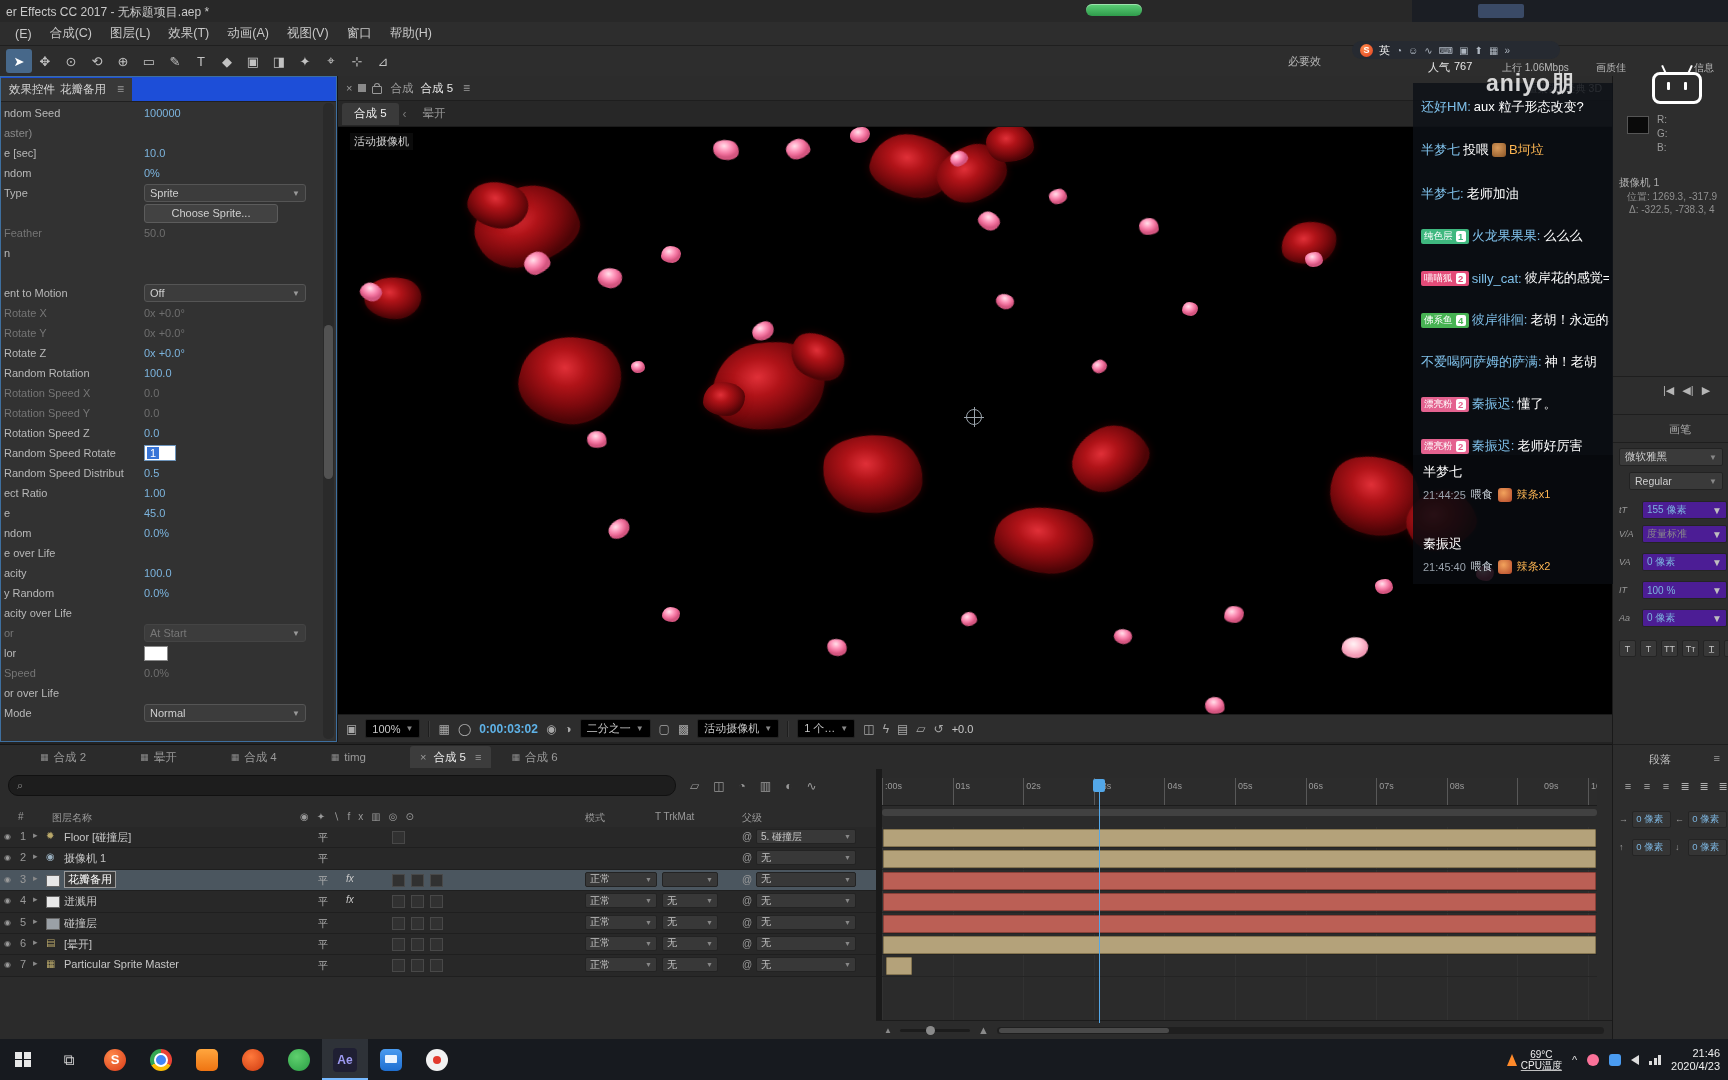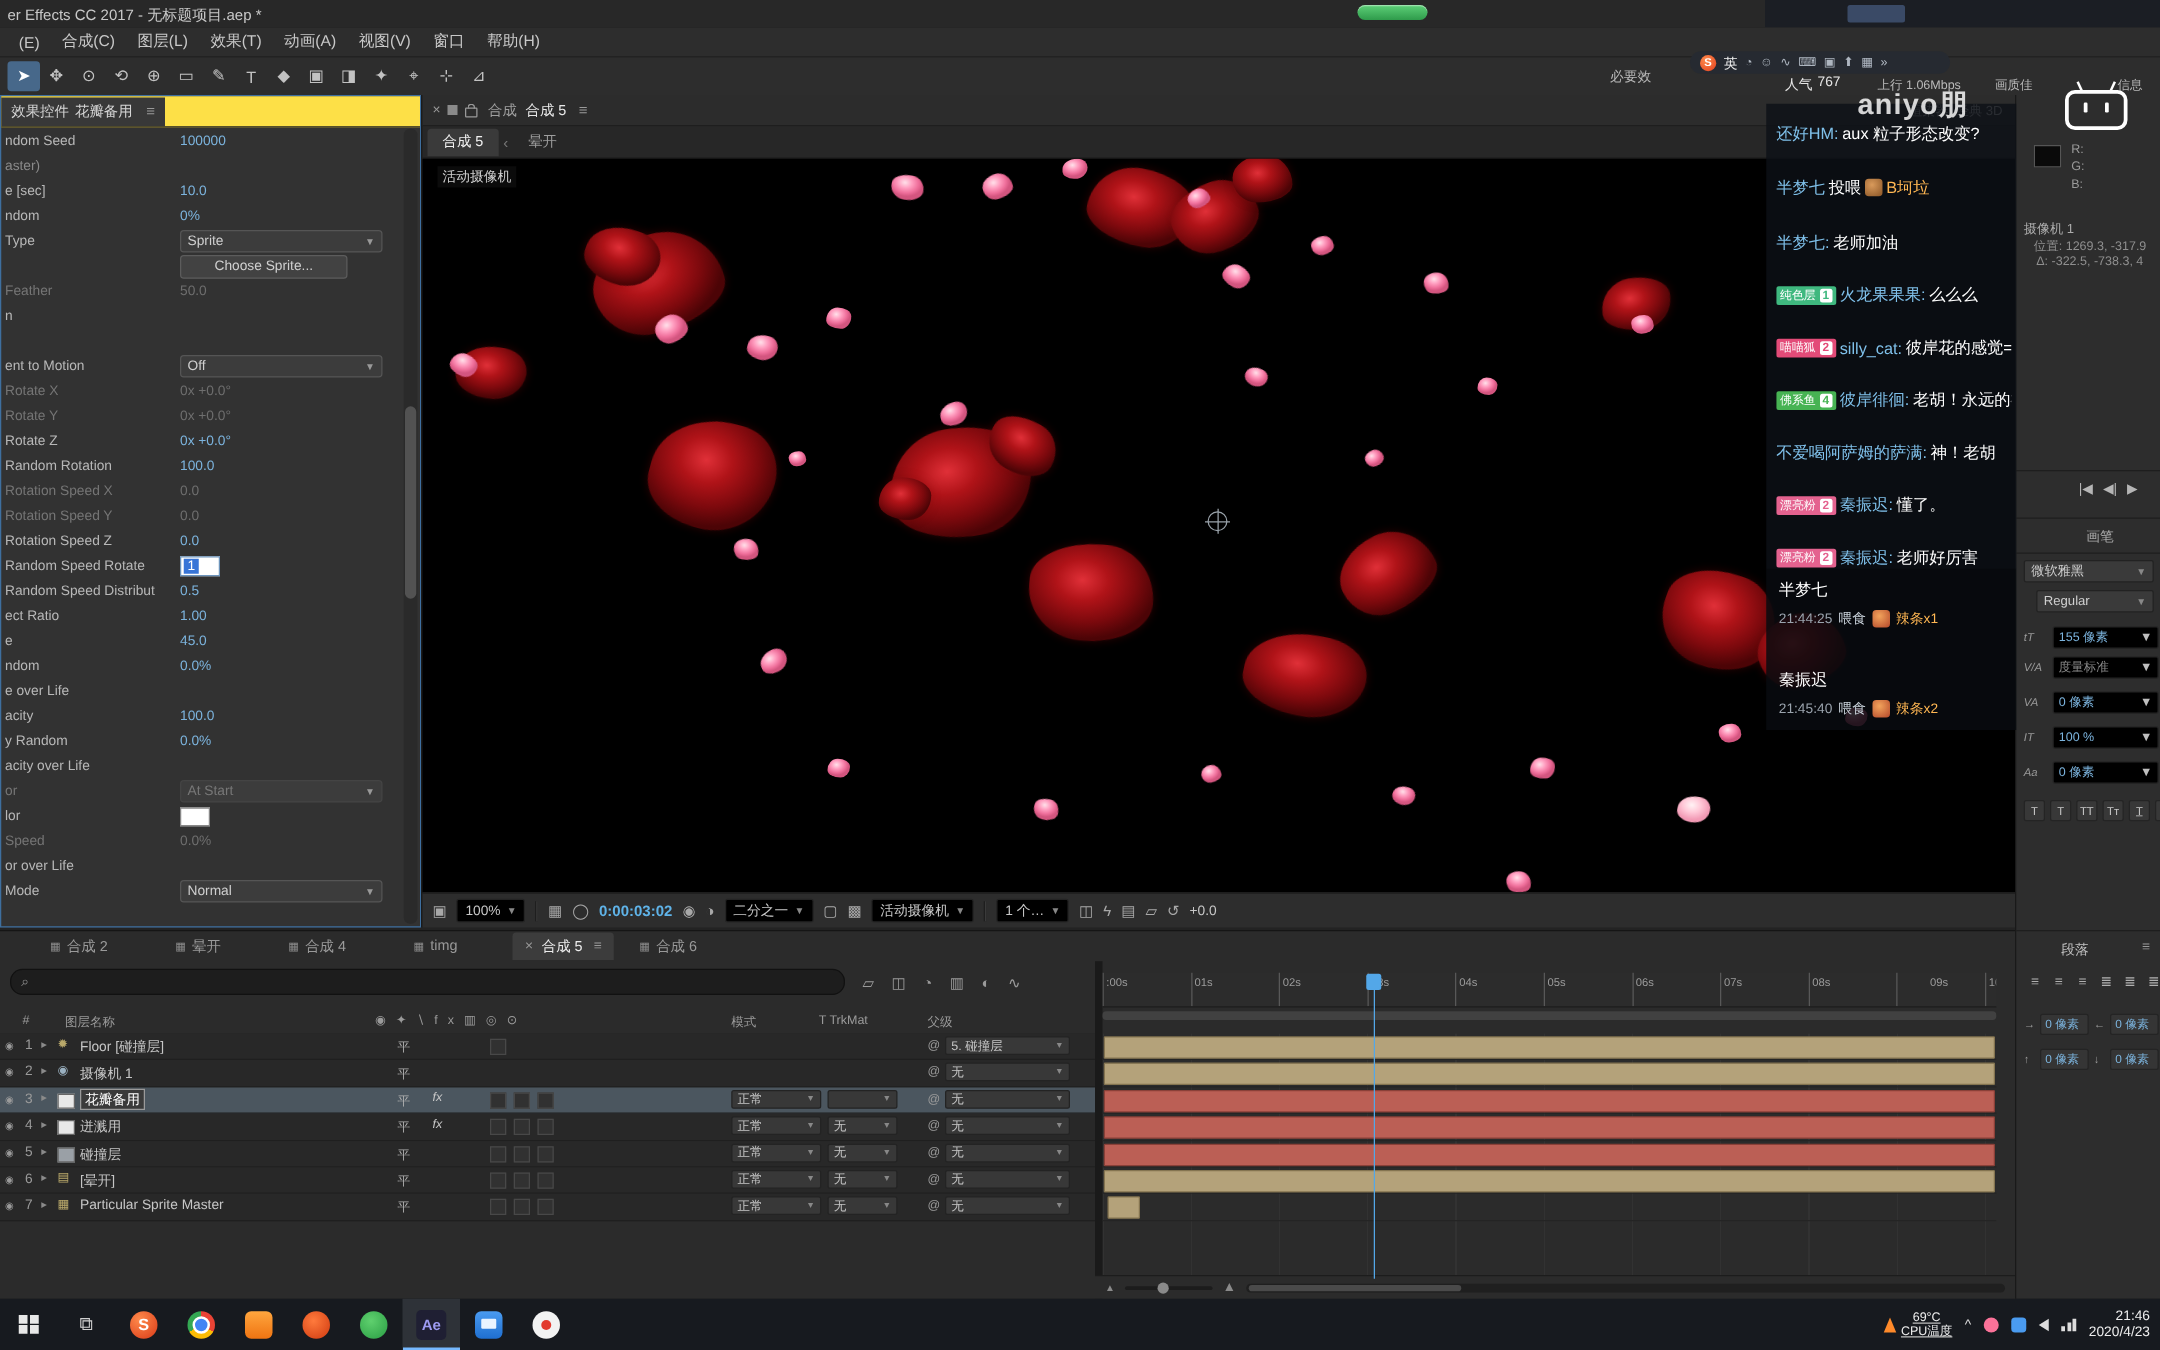--- a/index.html
+++ b/index.html
@@ -18,21 +18,21 @@
     display:flex;align-items:center;padding-left:6px;box-sizing:border-box;}
   #menubar .mi{padding:0 9px;font-size:12.5px;color:#c8c8c8;white-space:nowrap;cursor:default;}
   #aetoolbar{position:absolute;left:0;top:46px;width:1728px;height:30px;background:#2d2d2d;border-bottom:1px solid #191919;}
   #tools{position:absolute;left:6px;top:0;height:30px;display:flex;align-items:center;}
   #tools .tool{width:26px;height:24px;display:flex;align-items:center;justify-content:center;color:#c2c2c2;font-size:13px;border-radius:3px;}
   #tools .tool.active{background:#47688a;color:#fff;}
   #workspace{position:absolute;left:1288px;top:8px;font-size:11px;color:#b5b5b5;}
 
   
   #ecpanel{position:absolute;left:0;top:76px;width:337px;height:666px;background:#323232;border:1px solid #3e6f9f;box-sizing:border-box;}
-  #echeader{position:absolute;left:0;top:0;width:100%;height:24px;background:#fde047;border-bottom:1px solid #202020;display:flex;align-items:center;}
+  #echeader{position:absolute;left:0;top:0;width:100%;height:24px;background:#1d4ed8;border-bottom:1px solid #202020;display:flex;align-items:center;}
   #echeader .ectab{display:flex;align-items:center;gap:5px;background:#383838;height:23px;padding:0 8px;font-size:11.5px;color:#d6d6d6;}
   #echeader .pmenu{margin-left:6px;color:#9a9a9a;font-size:12px;}
   #ecrows{position:absolute;left:0;top:26px;width:320px;bottom:0;overflow:hidden;}
   .ecrow{height:20px;display:flex;align-items:center;position:relative;}
   .eclabel{display:inline-block;width:130px;padding-left:3px;font-size:11px;color:#b8b8b8;white-space:nowrap;overflow:hidden;}
   .ecrow.dis .eclabel{color:#757575;}
   .eclabel.dim{color:#8a8a8a;}
   .ecval{font-size:11px;color:#7cb4de;margin-left:10px;}
   .ecval.dim{color:#6e6e6e;}
   .ecdd{margin-left:10px;width:150px;height:16px;background:#3c3c3c;border:1px solid #555;border-radius:3px;
@@ -89,21 +89,21 @@
   #rc-layer{position:absolute;left:6px;top:100px;font-size:10.5px;color:#adadad;white-space:nowrap;}
   #rc-pos{position:absolute;left:14px;top:114px;font-size:10px;color:#8f8f8f;white-space:nowrap;}
   #rc-delta{position:absolute;left:16px;top:128px;font-size:10px;color:#8f8f8f;white-space:nowrap;}
   #rc-preview{position:absolute;left:50px;top:308px;display:flex;gap:8px;color:#b5b5b5;font-size:11px;}
   #rc-brushes{position:absolute;left:56px;top:346px;font-size:11px;color:#a8a8a8;}
   .rcdd{position:absolute;left:6px;width:104px;height:18px;background:#3a3a3a;border:1px solid #222;border-radius:2px;
     display:flex;align-items:center;justify-content:space-between;padding:0 5px;box-sizing:border-box;font-size:10.5px;color:#cfcfcf;}
   .rcdd .car{font-size:8px;color:#888;}
   .crow{position:absolute;left:6px;width:108px;height:20px;display:flex;align-items:center;gap:5px;}
   .crow .cicon{font-size:9px;color:#9a9a9a;width:18px;font-style:italic;}
-  .crow .cbox{flex:1;display:flex;align-items:center;justify-content:space-between;background:#000000;border:1px solid #242424;border-radius:2px;height:16px;padding:0 4px;font-size:10px;}
+  .crow .cbox{flex:1;display:flex;align-items:center;justify-content:space-between;background:#4c1d95;border:1px solid #242424;border-radius:2px;height:16px;padding:0 4px;font-size:10px;}
   .cval-blue{color:#7cb4de;} .cval-dim{color:#8a8a8a;}
   #fauxrow{position:absolute;left:6px;top:564px;display:flex;gap:4px;}
   #fauxrow .fbtn{width:15px;height:15px;background:#383838;border:1px solid #242424;border-radius:2px;color:#c8c8c8;font-size:9px;display:flex;align-items:center;justify-content:center;}
   #para-title{position:absolute;left:36px;top:676px;font-size:11px;color:#c0c0c0;}
   #para-menu{position:absolute;right:8px;top:676px;color:#9a9a9a;font-size:11px;}
   #para-align{position:absolute;left:8px;top:704px;display:flex;gap:5px;}
   #para-align .al{width:14px;height:13px;color:#b0b0b0;font-size:11px;line-height:13px;text-align:center;}
   .prow{position:absolute;left:6px;width:108px;height:18px;display:flex;align-items:center;gap:4px;}
   .prow .picon{font-size:9px;color:#9a9a9a;width:12px;}
   .prow .pbox{width:40px;height:15px;background:#353535;border:1px solid #242424;border-radius:2px;font-size:9.5px;color:#7cb4de;display:flex;align-items:center;padding:0 3px;}

